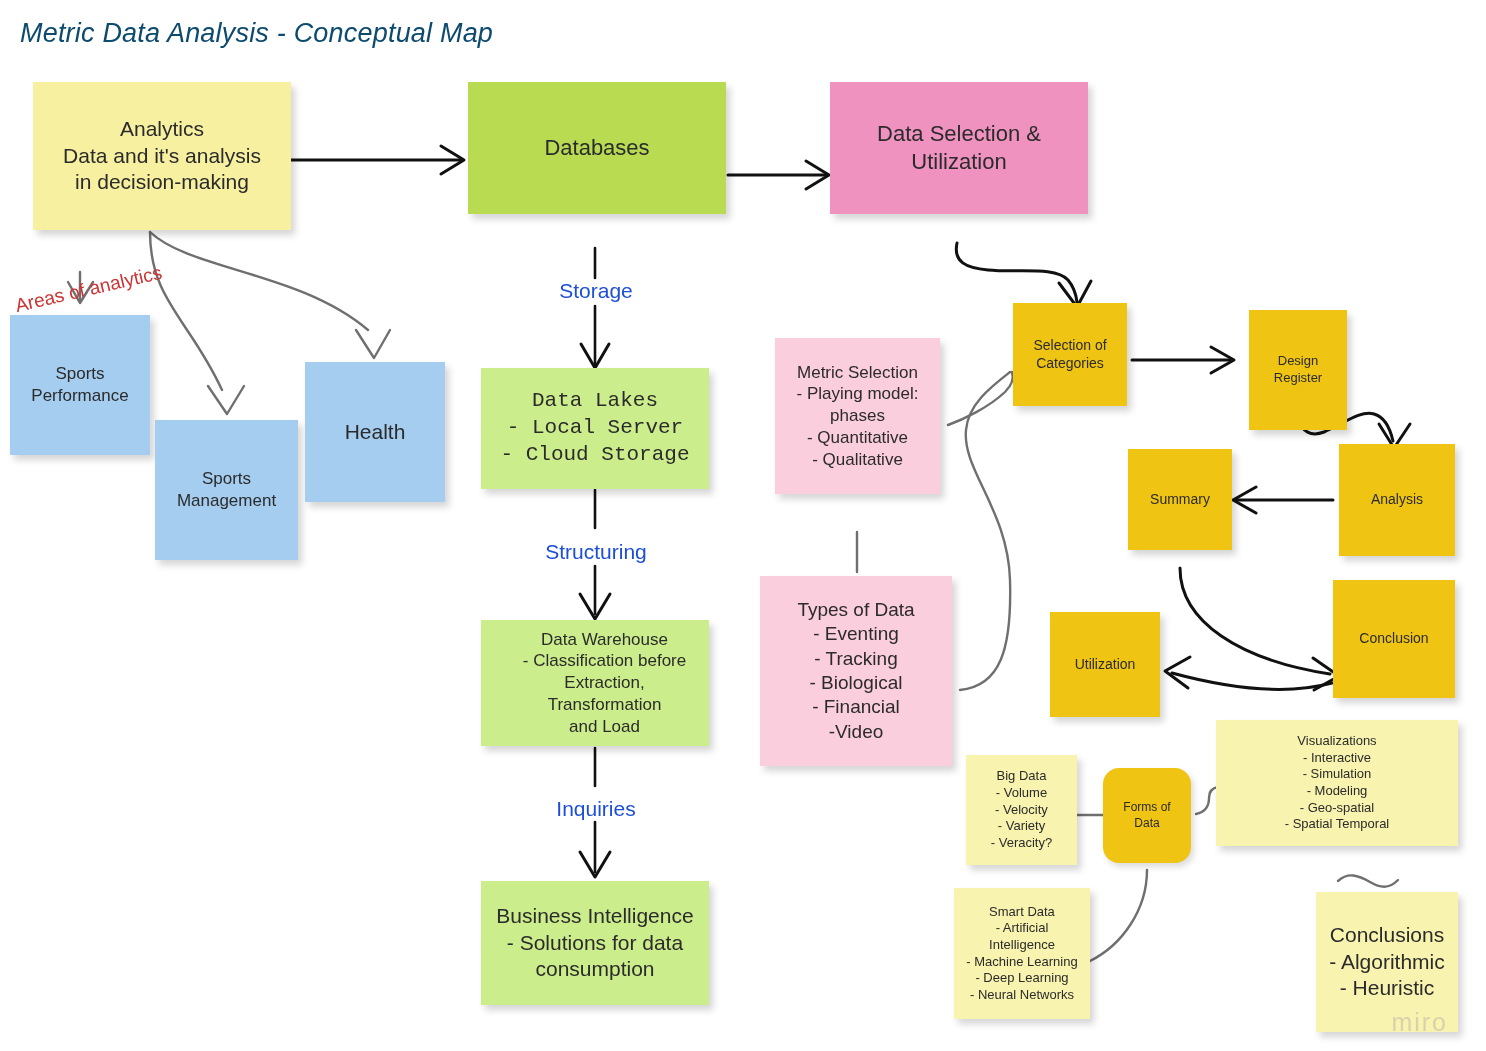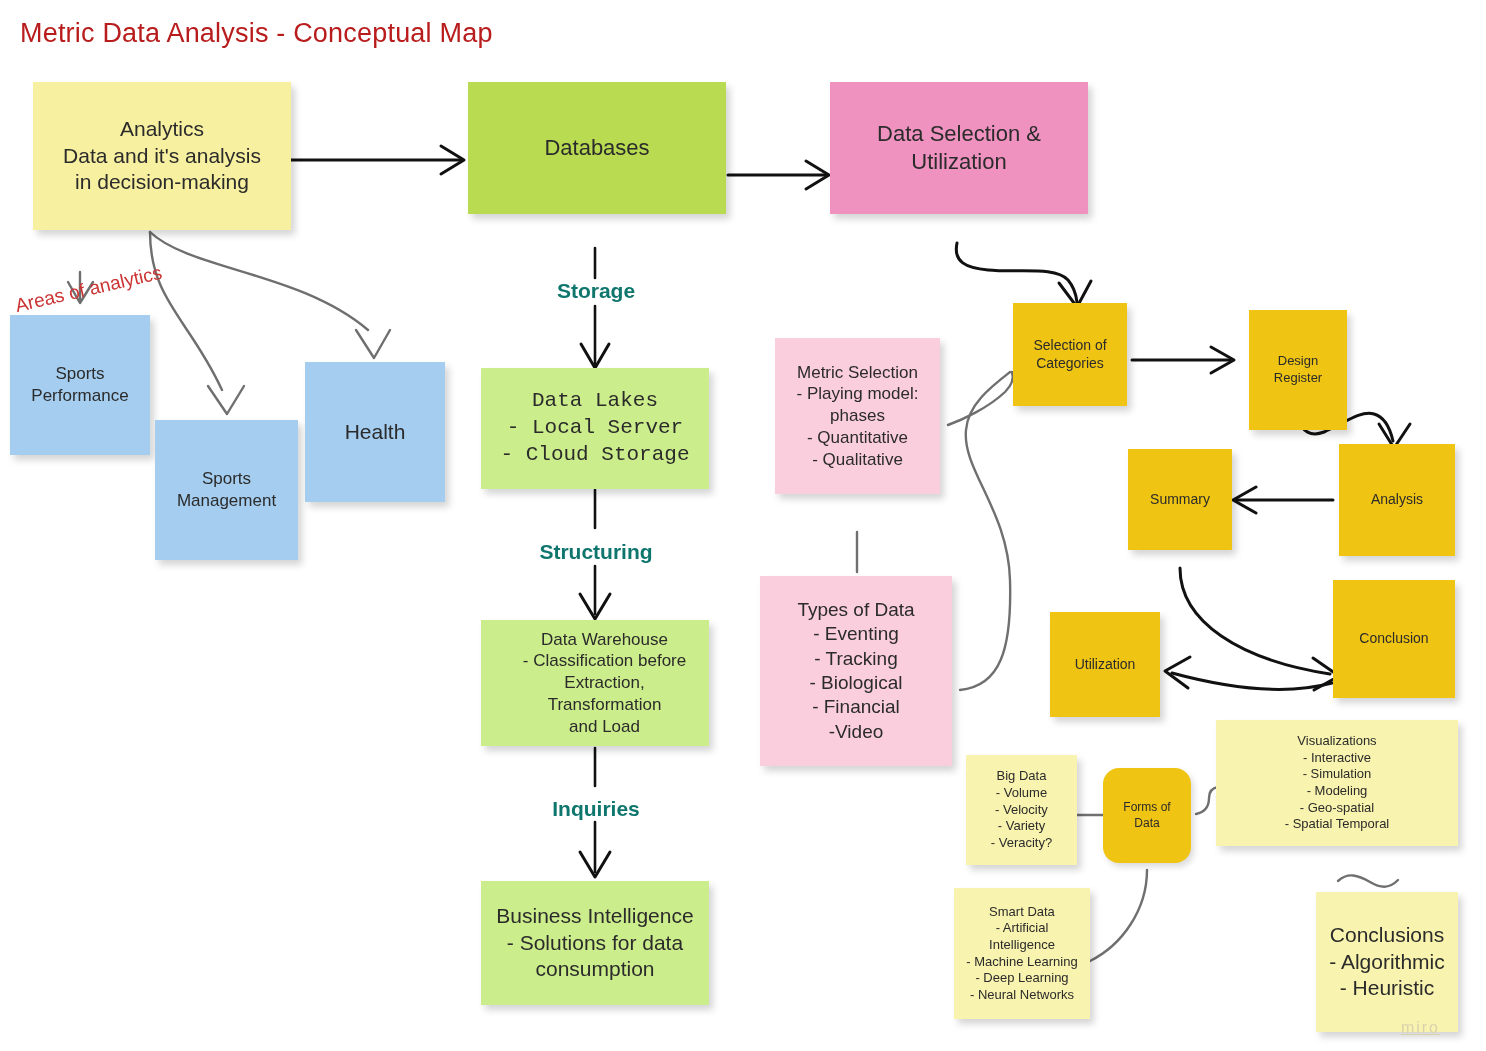--- a/index.html
+++ b/index.html
@@ -6,22 +6,23 @@
   html,body{margin:0;padding:0;background:#ffffff;}
   body{
     width:1486px;height:1051px;position:relative;overflow:hidden;
     font-family:"Liberation Sans","DejaVu Sans",sans-serif;
     color:#2b2b2b;
   }
   #canvas{position:absolute;left:0;top:0;width:1486px;height:1051px;}
 
   .page-title{
     position:absolute;left:20px;top:18px;
-    font-size:27px;font-weight:400;color:#b91c1c;letter-spacing:.2px;
+    font-size:27px;font-weight:400;color:#0c4a6e;letter-spacing:.2px;
     white-space:nowrap;
+    font-style:italic;
   }
 
   
   .note{
     position:absolute;box-sizing:border-box;
     display:flex;align-items:center;justify-content:center;text-align:center;
     padding:4px 6px;line-height:1.28;
     box-shadow:4px 5px 7px rgba(0,0,0,.17);
     white-space:pre-line;
   }
@@ -31,31 +32,30 @@
   .c-yellow-pale2{background:#f8f3ae;}
   .c-green{background:#b8db52;}
   .c-green-lt{background:#cced8b;}
   .c-pink{background:#ef92c0;}
   .c-pink-lt{background:#fbcede;}
   .c-blue{background:#a4cdef;}
   .c-gold{background:#f0c413;}
 
   
   .edge-label{
-    position:absolute;font-size:21px;color:#0f766e;text-align:center;
+    position:absolute;font-size:21px;color:#1d4ed8;text-align:center;
     white-space:nowrap;
-    font-weight:bold;
   }
   .hand-label{
     position:absolute;font-size:19px;color:#cc3333;
     transform:rotate(-13deg);transform-origin:left bottom;white-space:nowrap;
   }
   .miro-mark{
-    position:absolute;font-size:16px;color:#d9d2ad;letter-spacing:2px;
-    right:46px;bottom:14px;text-decoration:underline;
+    position:absolute;font-size:25px;color:#d9d2ad;letter-spacing:2px;
+    right:38px;bottom:14px;
   }
 
   svg.links{position:absolute;left:0;top:0;width:1486px;height:1051px;
     pointer-events:none;overflow:visible;}
   .blk{fill:none;stroke:#111111;stroke-width:3;stroke-linecap:round;stroke-linejoin:round;}
   .blk-thin{fill:none;stroke:#111111;stroke-width:2.6;stroke-linecap:round;}
   .gry{fill:none;stroke:#6f6f6f;stroke-width:2.4;stroke-linecap:round;stroke-linejoin:round;}
   .head-blk{fill:none;stroke:#111111;stroke-width:3;stroke-linecap:round;stroke-linejoin:round;}
   .head-gry{fill:none;stroke:#6f6f6f;stroke-width:2.4;stroke-linecap:round;stroke-linejoin:round;}
 </style>

